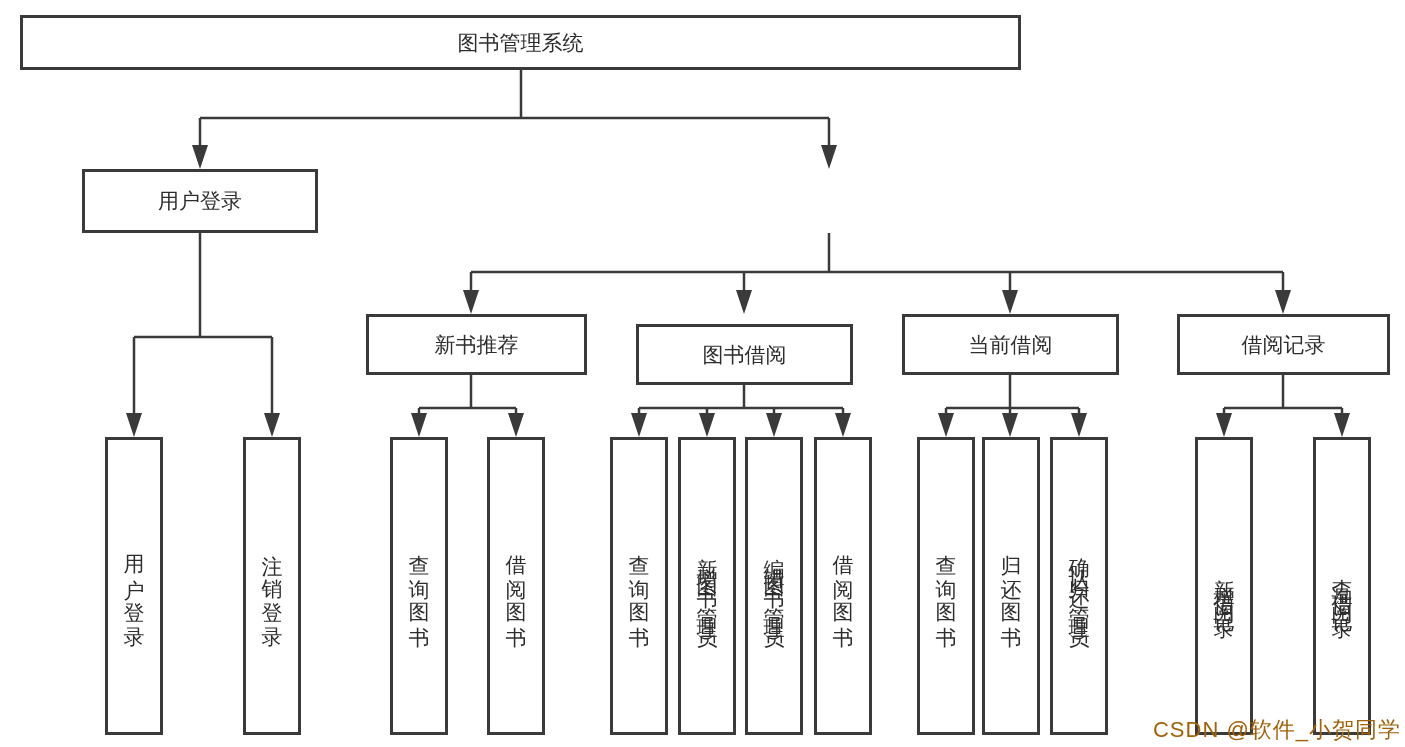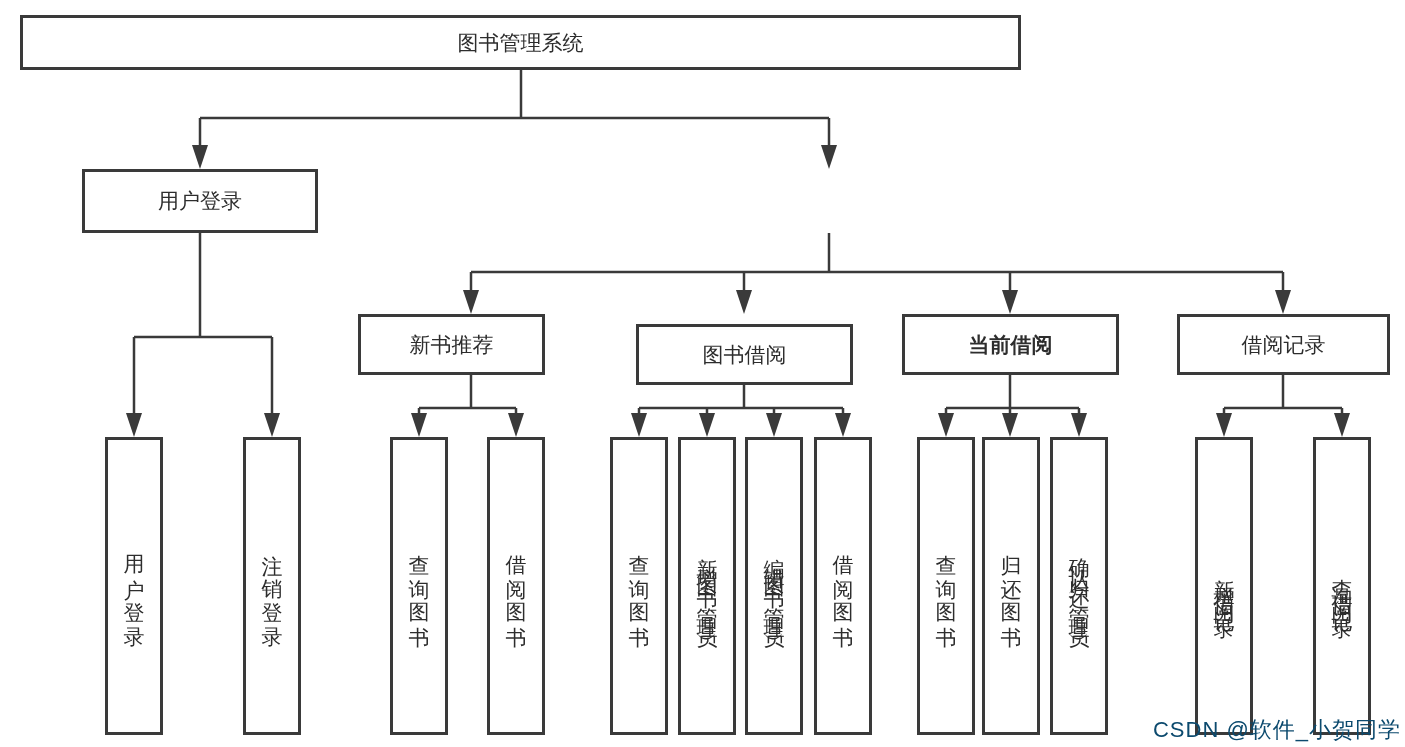--- a/index.html
+++ b/index.html
@@ -23,23 +23,23 @@
     display: flex;
     align-items: center;
     justify-content: center;
     color: #2d2d2d;
     font-size: 21px;
   }
   .root  { left: 20px;  top: 15px;  width: 1001px; height: 55px; }
   .lv2-a { left: 82px;  top: 169px; width: 236px;  height: 64px; }
   .lv2-b { left: 712px; top: 169px; width: 235px;  height: 64px; }
   .lv3   { top: 314px; height: 61px; }
-  .lv3-a { left: 358px;  width: 187px; font-family: Liberation Mono, monospace; }
+  .lv3-a { left: 366px;  width: 221px; font-family: Liberation Mono, monospace; }
   .lv3-b { left: 636px;  width: 217px; margin-top: 10px; }
-  .lv3-c { left: 902px;  width: 217px; font-weight: bold; }
+  .lv3-c { left: 902px;  width: 217px; }
   .lv3-d { left: 1177px; width: 213px; }
   .leaf  { top: 437px; height: 298px; width: 58px; }
   .vtext {
     writing-mode: vertical-rl;
     text-orientation: mixed;
     white-space: nowrap;
   }
   .ls-4 { letter-spacing: 24px; }  
   .ls-6 { letter-spacing: 8px;  }  
   .ls-9 { letter-spacing: 10px; }  
@@ -175,15 +175,15 @@
   <div class="box leaf" style="left:1050px">
     <span class="vtext ls-9">确认归还（管理员）</span>
   </div>
   <div class="box leaf" style="left:1195px">
     <span class="vtext ls-6">新增借阅记录</span>
   </div>
   <div class="box leaf" style="left:1313px">
     <span class="vtext ls-6">查询借阅记录</span>
   </div>
 
-  <div class="watermark" style="color: #0c4a6e;">CSDN @软件_小贺同学</div>
+  <div class="watermark" style="color: #a16207;">CSDN @软件_小贺同学</div>
 
 </div>
 
 </body></html>

